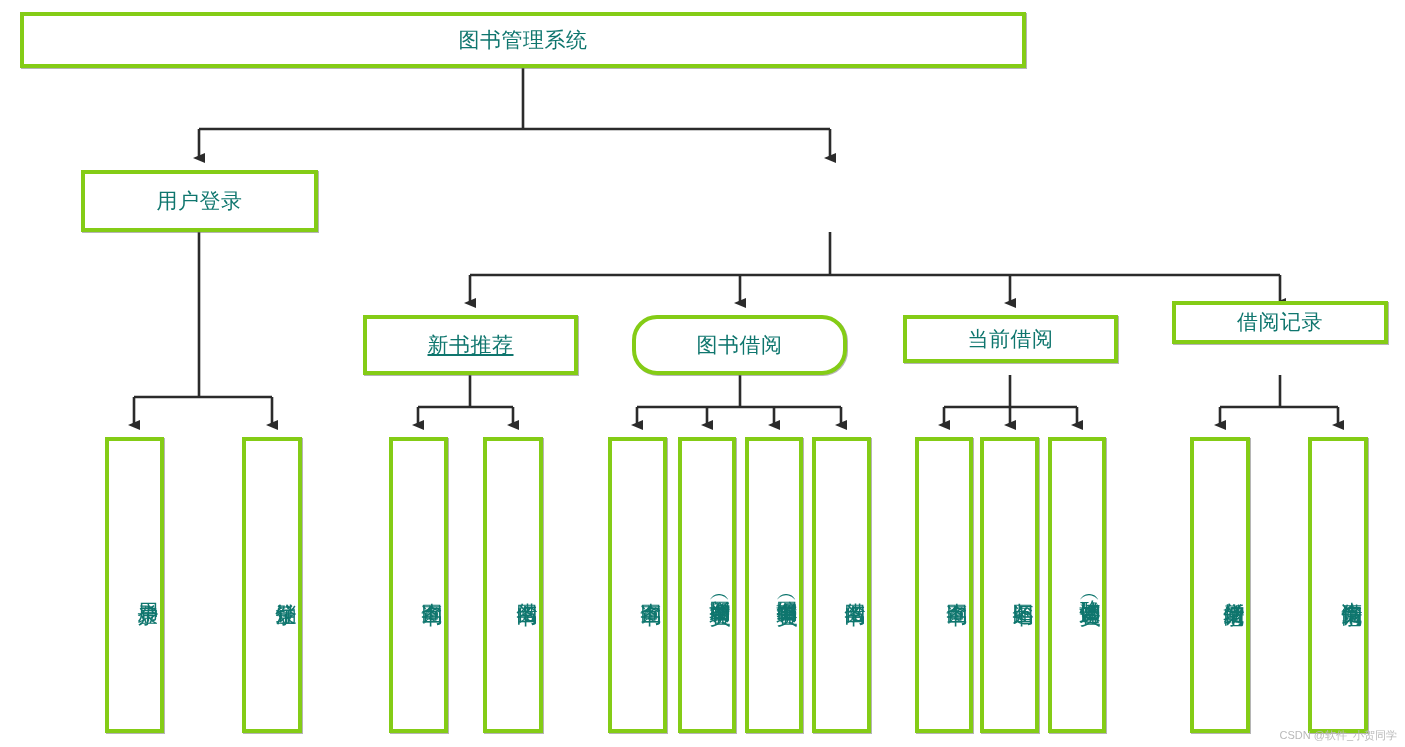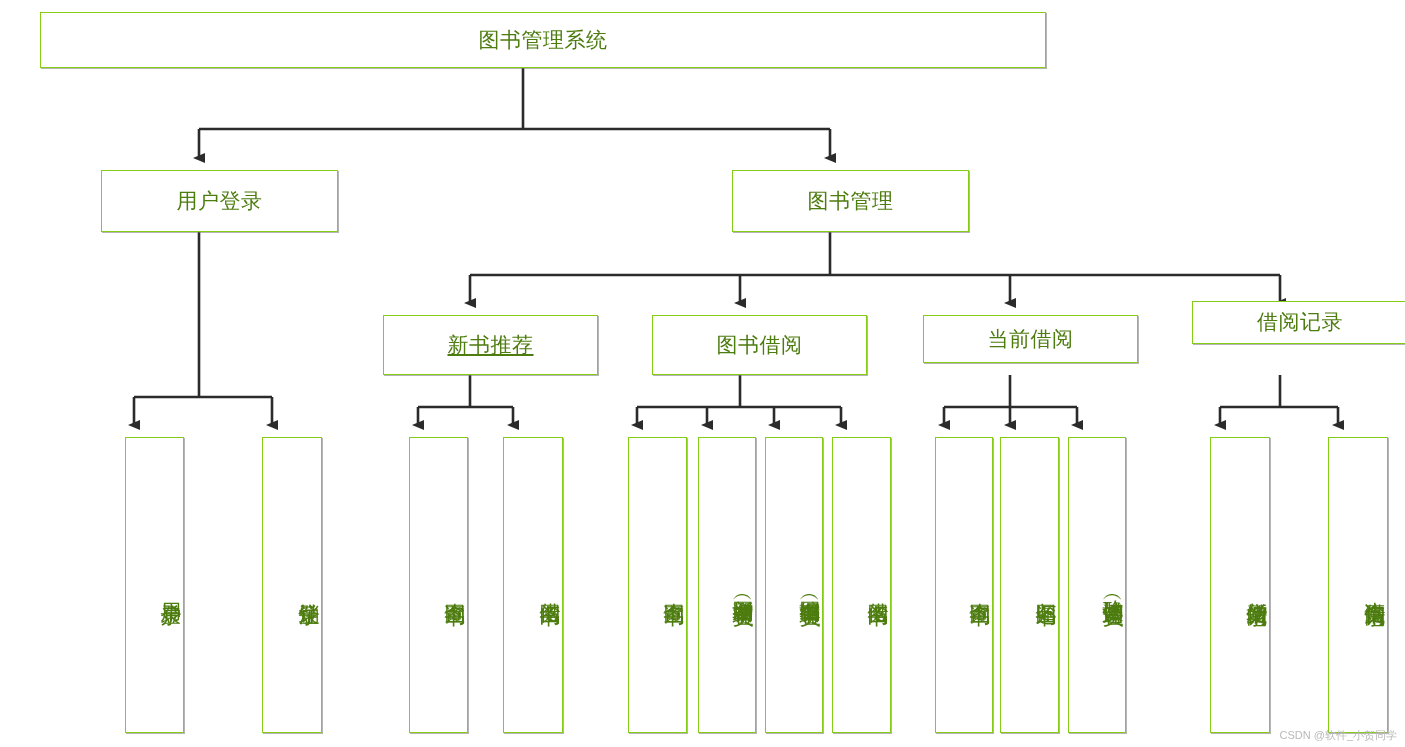--- a/index.html
+++ b/index.html
@@ -21,28 +21,27 @@
     position: absolute;
     left: 0; top: 0;
     width: 1405px;
     height: 747px;
     pointer-events: none;
   }
   .node {
     position: absolute;
     box-sizing: border-box;
     background: #ffffff;
-    border: 1px solid #84cc16;
+    border: 4px solid #84cc16;
     box-shadow: 1px 1px 0 rgba(120,120,120,0.55);
     display: flex;
     align-items: center;
     justify-content: center;
-    color: #4d7c0f;
+    color: #0f766e;
     line-height: 1.18;
-    margin-left: 20px;
   }
   .node.h {
     font-size: 21px;
     letter-spacing: 0.5px;
   }
   .node.v {
     writing-mode: vertical-rl;
     text-orientation: upright;
     font-size: 21px;
     letter-spacing: 1px;
@@ -116,24 +115,23 @@
       <path d="M1280,375 L1280,407"></path>
       <path d="M1220,407 L1338,407"></path>
       <path d="M1220,407 L1220,425" marker-end="url(#arrow)"></path>
       <path d="M1338,407 L1338,425" marker-end="url(#arrow)"></path>
     </g>
   </svg>
 
   <div class="node h" style="left:20px; top:12px; width:1006px; height:56px;">图书管理系统</div>
 
   <div class="node h" style="left:81px; top:170px; width:237px; height:62px;">用户登录</div>
-  <div class="node h" style="left:712px; top:170px; width:237px; height:62px;">图书管理</div>
 
   <div class="node h" style="left:363px; top:315px; width:215px; height:60px;text-decoration:underline;">新书推荐</div>
-  <div class="node h" style="left:632px; top:315px; width:215px; height:60px;">图书借阅</div>
+  <div class="node h" style="left:632px; top:315px; width:215px; height:60px;border-radius:25px;">图书借阅</div>
   <div class="node h" style="left:903px; top:315px; width:215px; height:48px;">当前借阅</div>
   <div class="node h" style="left:1172px; top:301px; width:216px; height:43px;">借阅记录</div>
 
   <div class="node v" style="left:105px; top:437px; width:59px; height:296px;">用户登录</div>
   <div class="node v" style="left:242px; top:437px; width:60px; height:296px;">注销登录</div>
 
   <div class="node v" style="left:389px; top:437px; width:59px; height:296px;">查询图书</div>
   <div class="node v" style="left:483px; top:437px; width:60px; height:296px;">借阅图书</div>
 
   <div class="node v" style="left:608px; top:437px; width:59px; height:296px;">查询图书</div>

